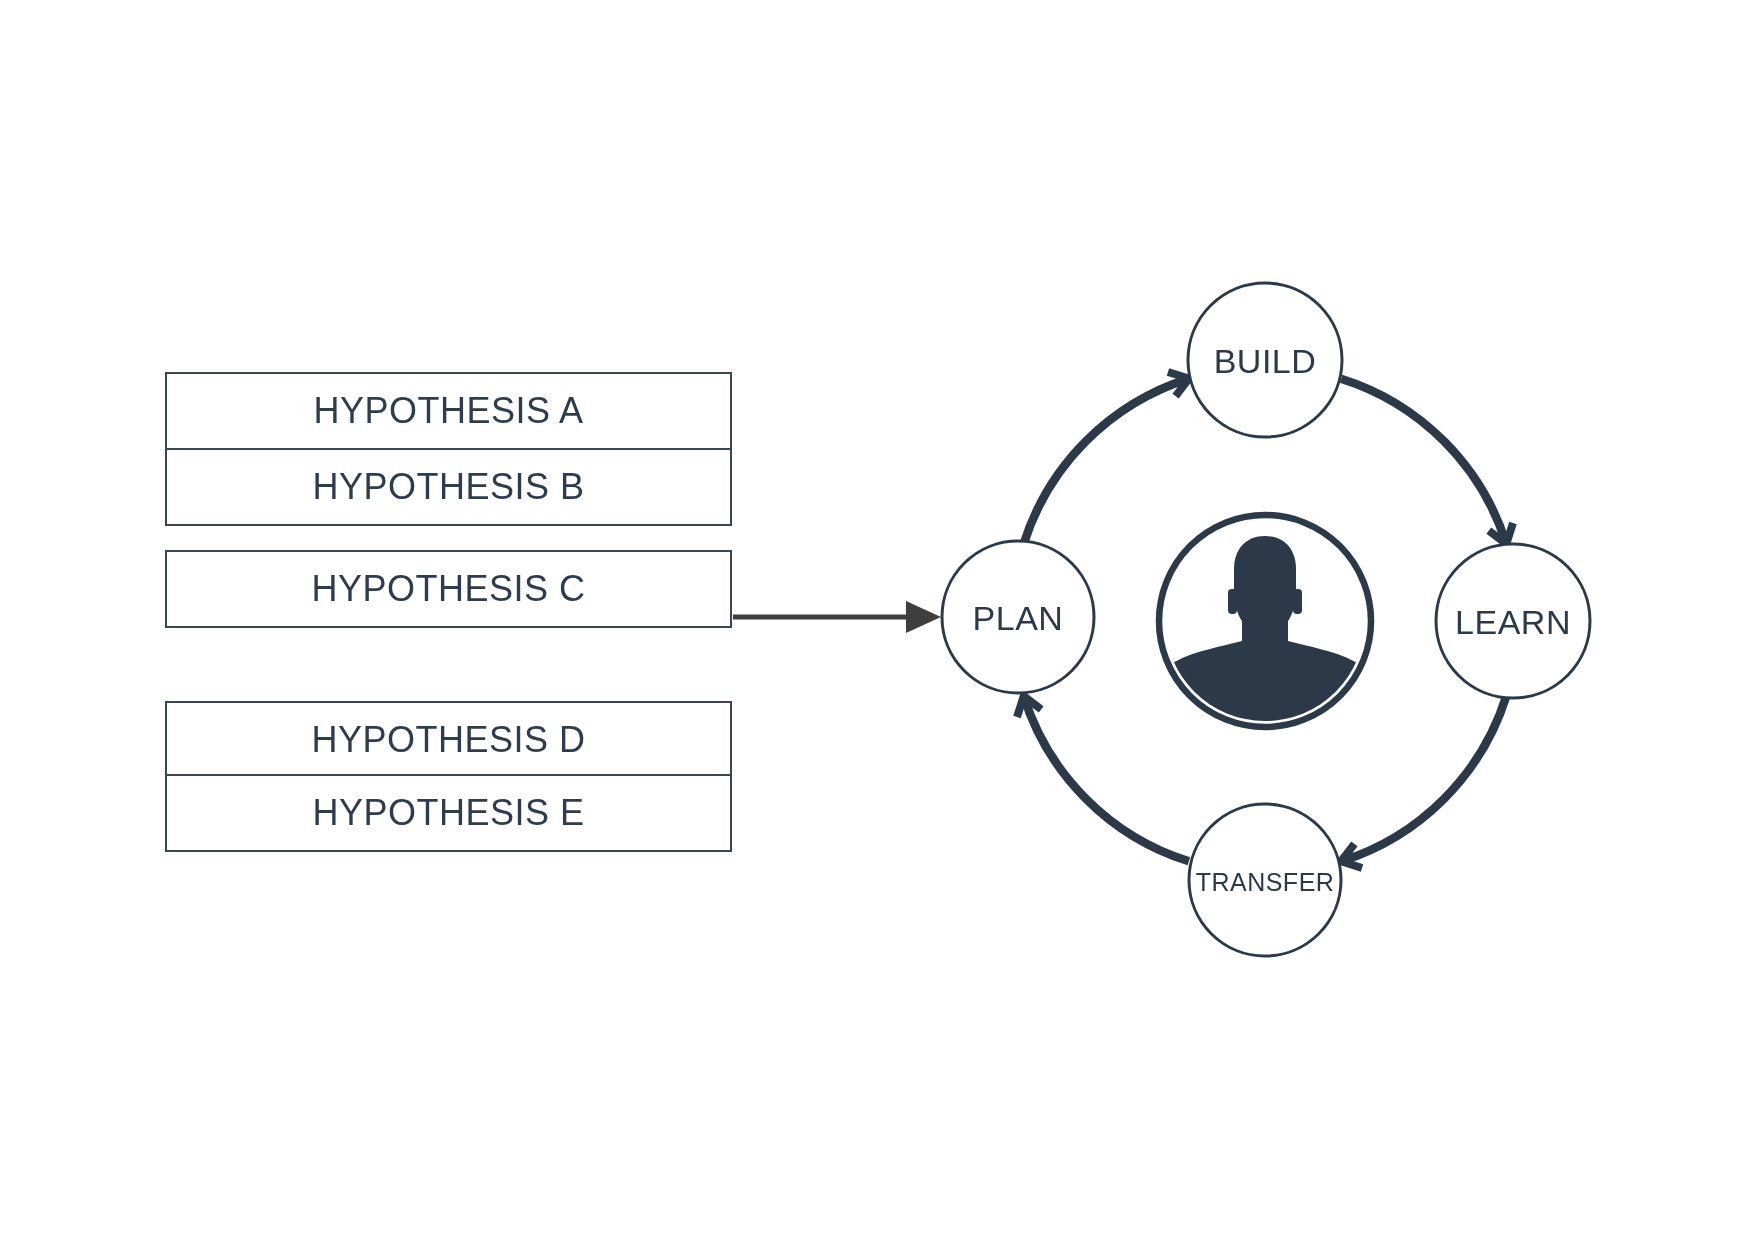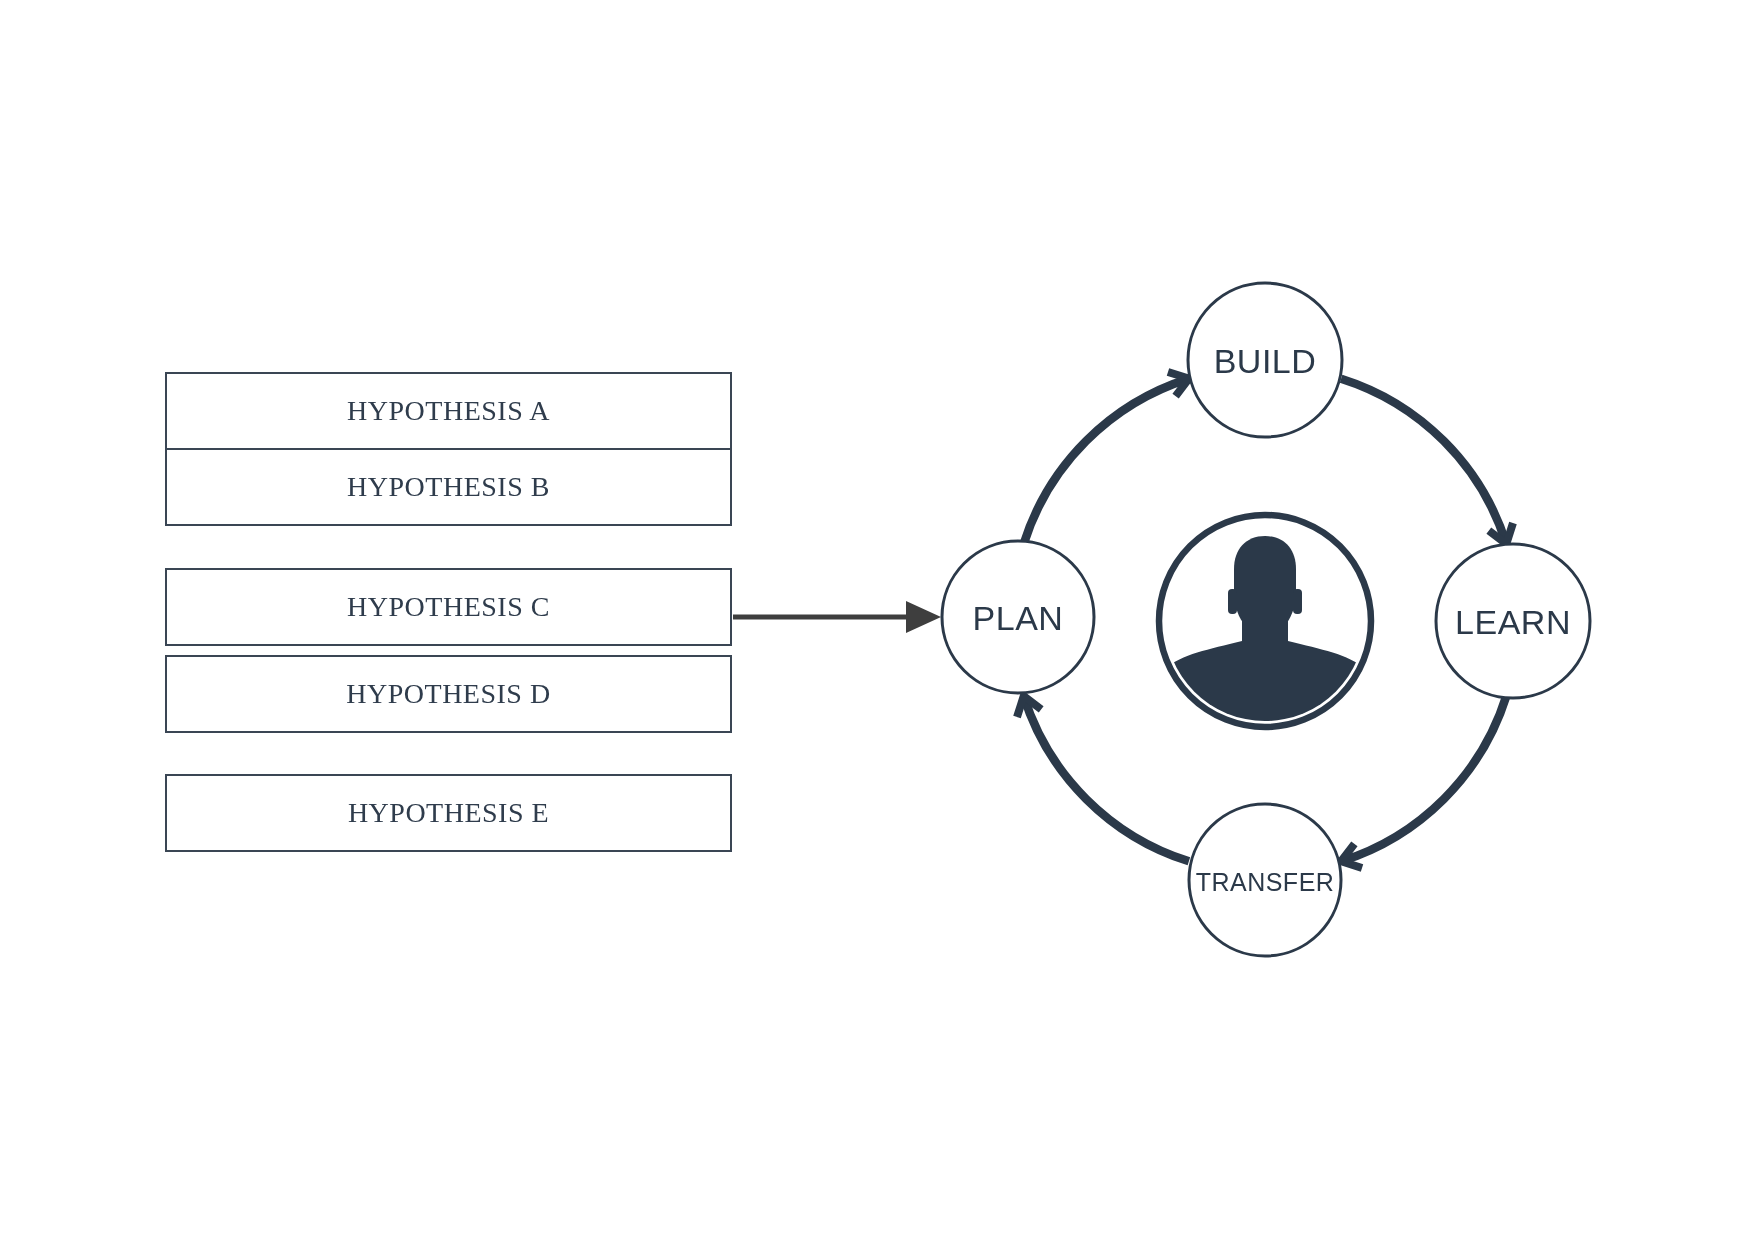--- a/index.html
+++ b/index.html
@@ -41,24 +41,23 @@
   .hypo-box{
     position:absolute;
     left:165px;
     width:567px;height:78px;
     border:2px solid var(--box-border);
     background:var(--background);
     display:flex;align-items:center;justify-content:center;
   }
   .hypo-label{
     color:var(--box-text);
-    font-size:28px;
+    font-size:36px;
     letter-spacing:0.5px;
     white-space:nowrap;
-    font-family:Liberation Serif, serif;
   }
 </style>
 </head>
 <body>
 
 <div class="stage">
 
   <svg width="1755" height="1242" viewBox="0 0 1755 1242">
     <defs>
       <marker id="chev" viewBox="-26 -18 36 36" refX="0" refY="0" markerWidth="38" markerHeight="38" markerUnits="userSpaceOnUse" orient="auto">
@@ -112,24 +111,24 @@
     </g>
   </svg>
 
   <div>
     <div class="hypo-box" style="top:372px">
       <span class="hypo-label">HYPOTHESIS A</span>
     </div>
     <div class="hypo-box" style="top:448px">
       <span class="hypo-label">HYPOTHESIS B</span>
     </div>
-    <div class="hypo-box" style="top:568px">
+    <div class="hypo-box" style="top:550px">
       <span class="hypo-label">HYPOTHESIS C</span>
     </div>
-    <div class="hypo-box" style="top:655px">
+    <div class="hypo-box" style="top:701px">
       <span class="hypo-label">HYPOTHESIS D</span>
     </div>
     <div class="hypo-box" style="top:774px">
       <span class="hypo-label">HYPOTHESIS E</span>
     </div>
   </div>
 
 </div>
 
 </body></html>

